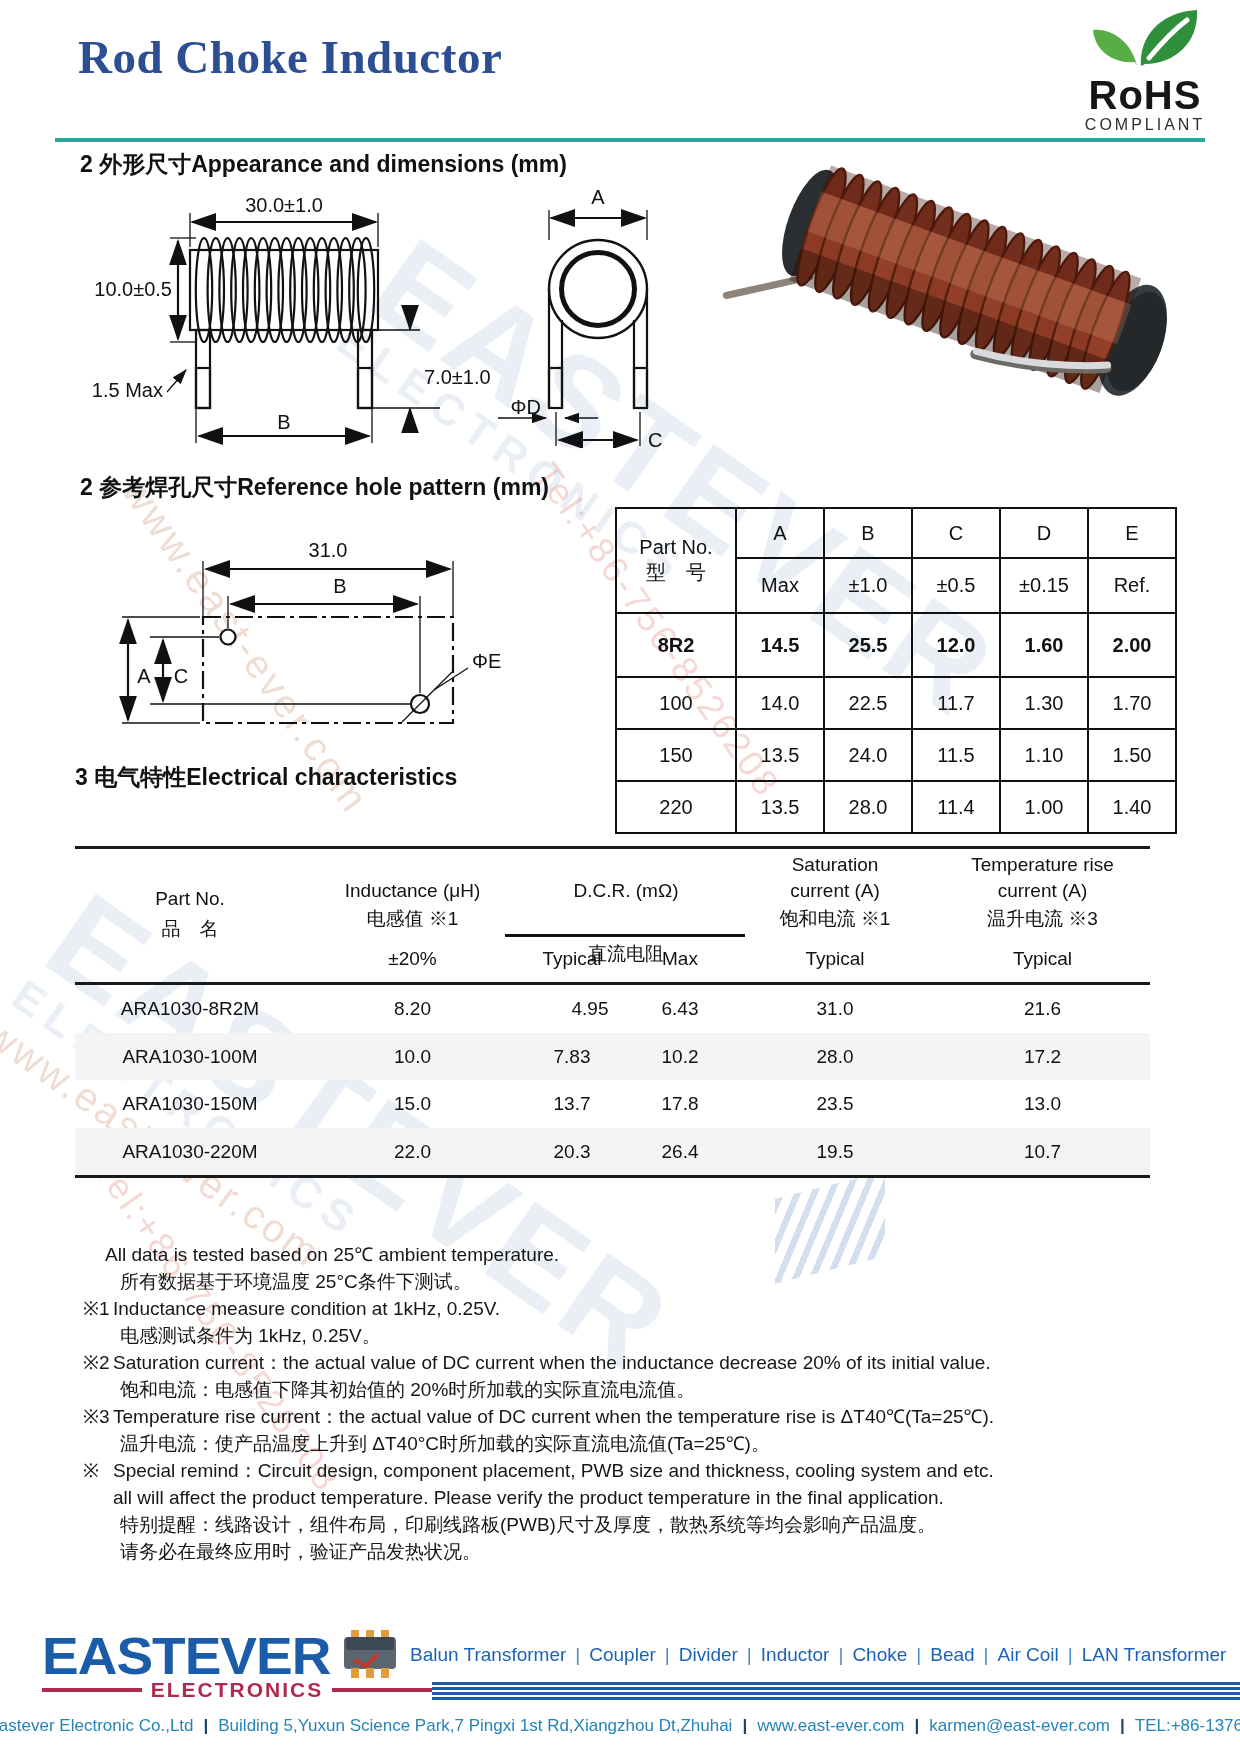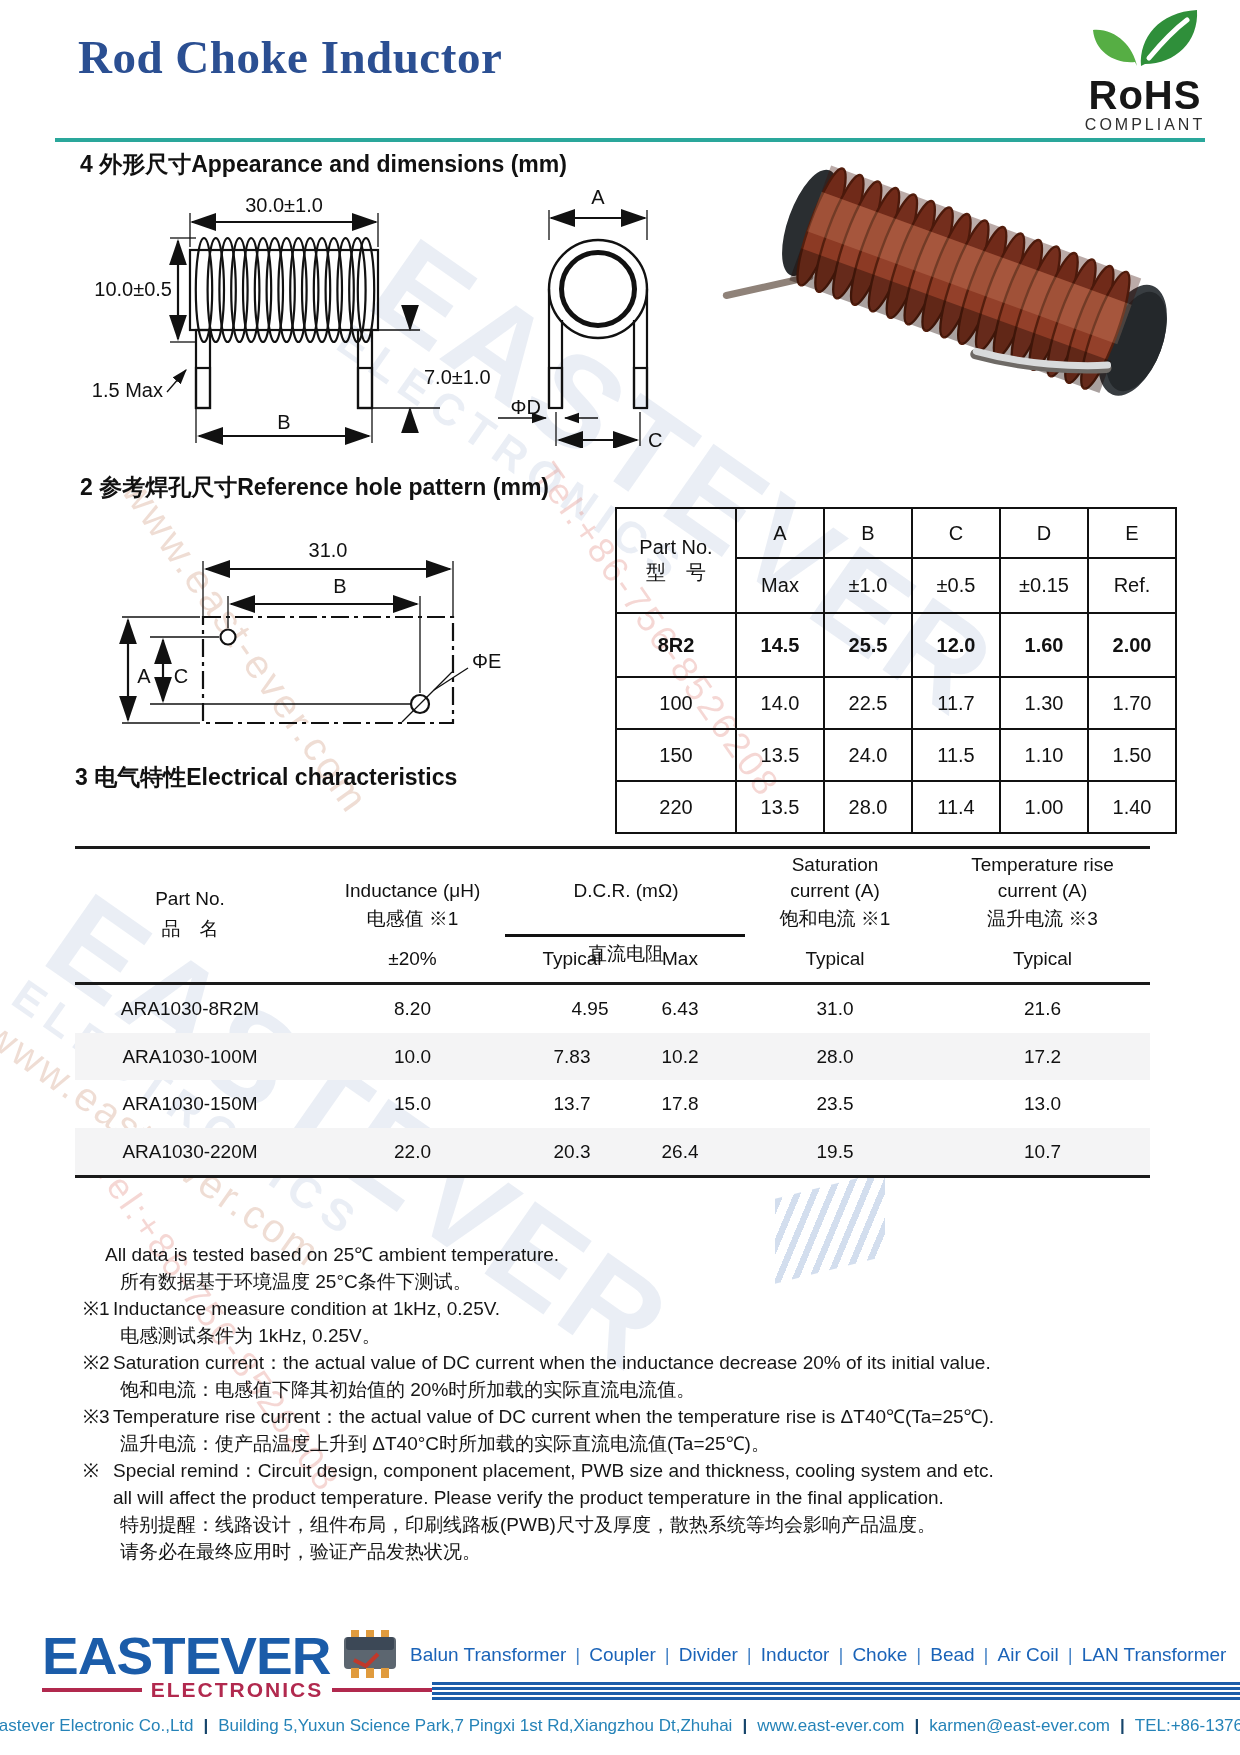--- a/index.html
+++ b/index.html
@@ -91,21 +91,21 @@
       <path d="M66 58 C64 30 84 4 122 2 C124 34 100 56 70 56 Z" fill="#2f8f3a"></path>
       <path d="M112 12 C96 24 84 38 74 50" stroke="#ffffff" stroke-width="5" fill="none" stroke-linecap="round"></path>
       <path d="M64 62 C64 52 62 44 56 36" stroke="#ffffff" stroke-width="3" fill="none"></path>
     </svg>
     <div class="rohs-txt">RoHS</div>
     <div class="rohs-sub">COMPLIANT</div>
   </div>
 
   <div class="teal-rule"></div>
 
-  <div class="sec-h" style="left:80px;top:149px;">4 外形尺寸Appearance and dimensions (mm)</div>
+  <div class="sec-h" style="left:80px;top:149px;">2 外形尺寸Appearance and dimensions (mm)</div>
 
   <svg class="abs" style="left:70px;top:180px;" width="620" height="268" viewBox="70 180 620 268">
     <defs>
       <marker id="ar1" viewBox="0 0 10 10" refX="9.2" refY="5" markerWidth="12" markerHeight="12" orient="auto-start-reverse">
         <path d="M0,1.6 L10,5 L0,8.4 z" fill="#111"></path>
       </marker>
       <pattern id="hx1" width="7" height="7" patternUnits="userSpaceOnUse">
         <path d="M0,7 L7,0" stroke="#111" stroke-width="1.8"></path>
       </pattern>
     </defs>

